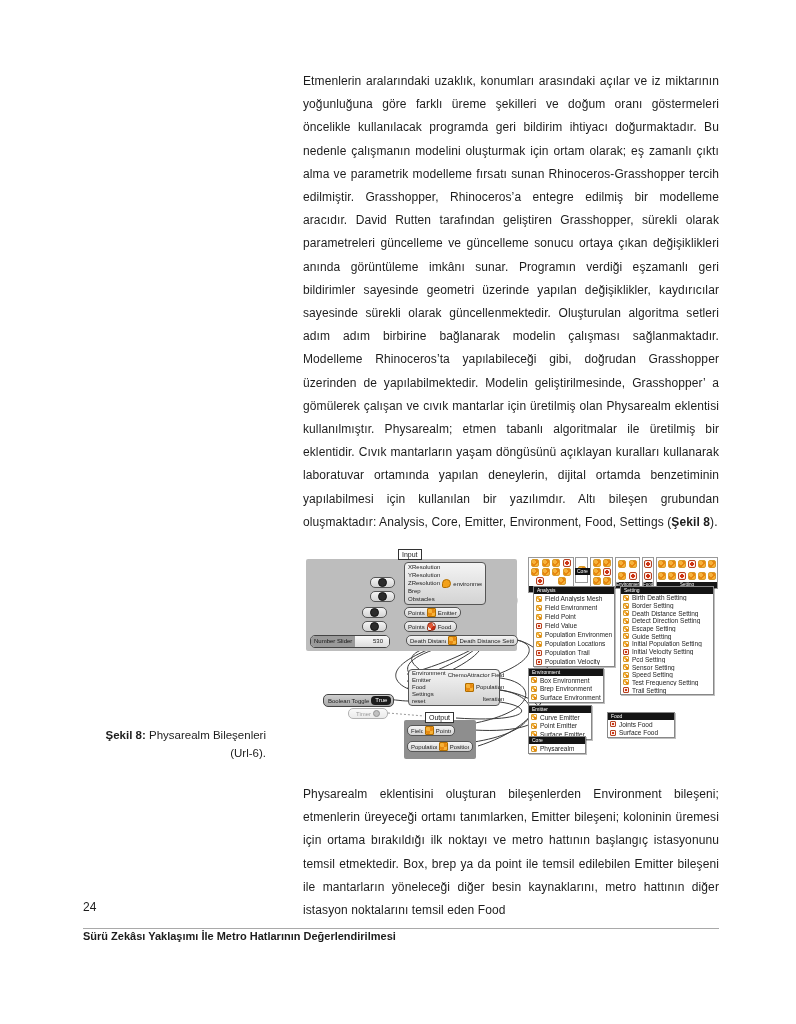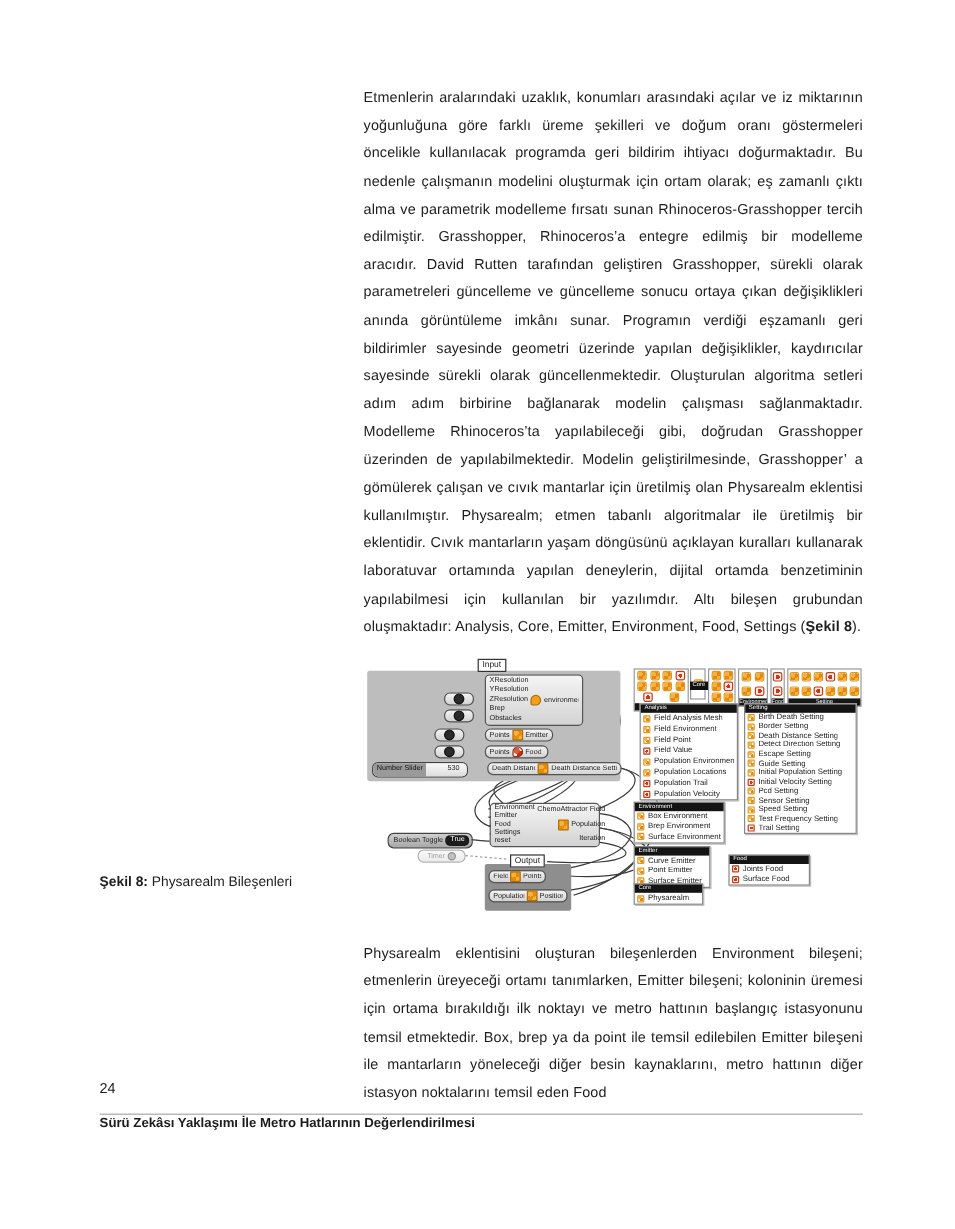--- a/index.html
+++ b/index.html
@@ -11,21 +11,21 @@
   .bodytext{
     position:absolute;left:303px;width:416px;
     font-size:12px;line-height:23.2px;text-align:justify;
     color:#1d1d1d;letter-spacing:.1px;
   }
   .para1{top:70px;}
   .para2{top:783px;}
   .bold{font-weight:bold;}
   .caption{
     position:absolute;left:83px;top:726px;width:183px;
-    font-size:11.5px;line-height:18px;color:#1d1d1d;
+    font-size:11.5px;line-height:18px;text-align:right;color:#1d1d1d;
   }
   .pagenum{position:absolute;left:83px;top:900px;font-size:12px;}
   .footrule{position:absolute;left:83px;top:928px;width:636px;height:1px;background:#a9a9a9;}
   .foot{position:absolute;left:83px;top:930px;font-size:11px;font-weight:bold;}
 
   
   .figure{position:absolute;left:306px;top:549px;width:414px;height:223px;}
   .wires{position:absolute;left:0;top:0;width:414px;height:223px;}
   .wires path{fill:none;stroke:#3a3a3a;stroke-width:1;}
   .wires path.dash{stroke:#9a9a9a;stroke-dasharray:2 2;}
@@ -432,19 +432,20 @@
         <div class="menu-item" style="height: 9px;">
           <span class="mi-icon"></span>
           <span class="mi-label">Physarealm</span>
         </div>
       </div>
     </div>
 </div>
 
 <div class="caption">
   <div><span class="bold">Şekil 8:</span><span> Physarealm Bileşenleri</span></div>
+  <div>(Url-6).</div>
 </div>
 
 <div class="bodytext para2">Physarealm eklentisini oluşturan bileşenlerden Environment bileşeni; etmenlerin üreyeceği ortamı tanımlarken, Emitter bileşeni; koloninin üremesi için ortama bırakıldığı ilk noktayı ve metro hattının başlangıç istasyonunu temsil etmektedir. Box, brep ya da point ile temsil edilebilen Emitter bileşeni ile mantarların yöneleceği diğer besin kaynaklarını, metro hattının diğer istasyon noktalarını temsil eden Food</div>
 
 <div class="pagenum">24</div>
 <div class="footrule"></div>
 <div class="foot">Sürü Zekâsı Yaklaşımı İle Metro Hatlarının Değerlendirilmesi</div>
 
 </body></html>

